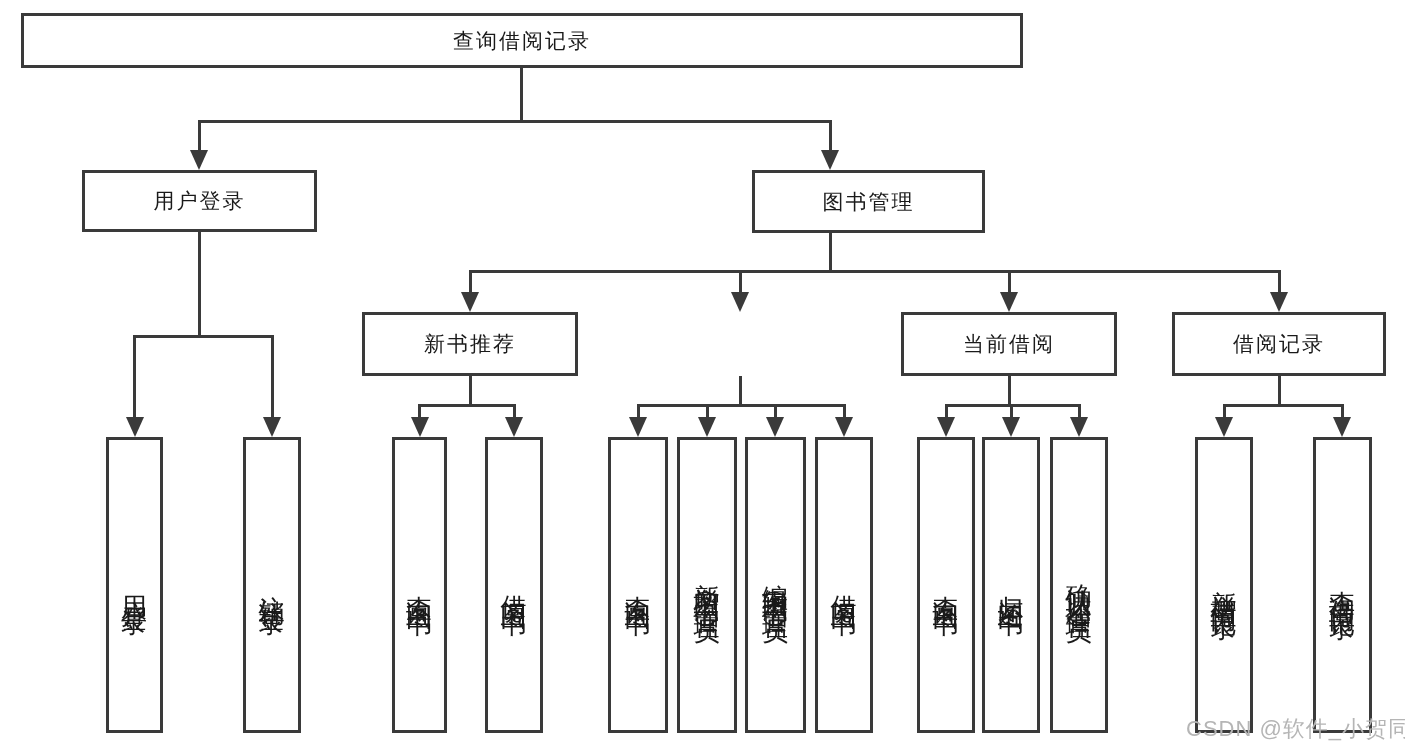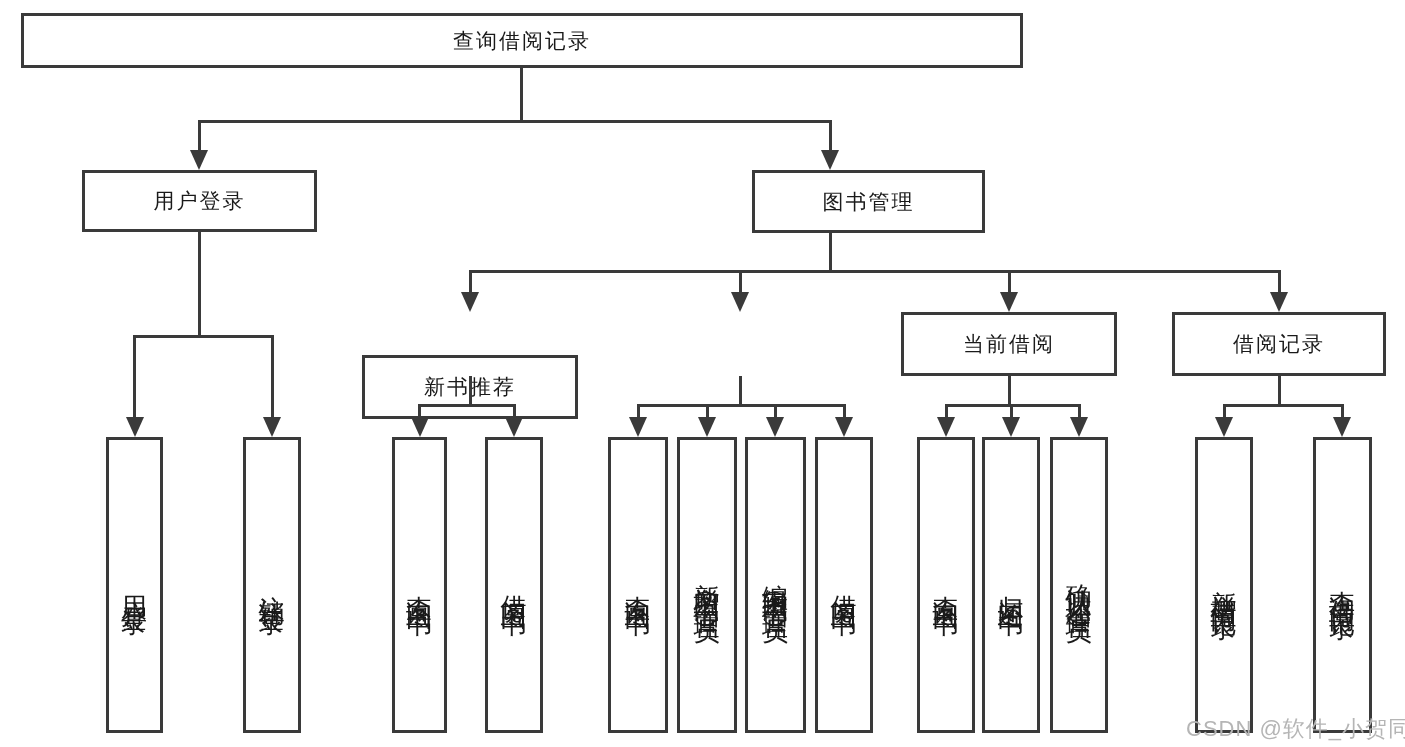--- a/index.html
+++ b/index.html
@@ -64,21 +64,21 @@
   </div>
 
   <div class="hbox" style="left:82px;top:170px;width:235px;height:62px;">
     <span>用户登录</span>
   </div>
 
   <div class="hbox" style="left:712px;top:170px;width:233px;height:63px;margin-left:40px;">
     <span>图书管理</span>
   </div>
 
-  <div class="hbox" style="left:362px;top:312px;width:216px;height:64px;margin-top:43px;">
+  <div class="hbox" style="left:362px;top:312px;width:216px;height:64px;">
     <span>新书推荐</span>
   </div>
 
 
   <div class="hbox" style="left:901px;top:312px;width:216px;height:64px;">
     <span>当前借阅</span>
   </div>
 
   <div class="hbox" style="left:1172px;top:312px;width:214px;height:64px;align-items:center;">
     <span>借阅记录</span>

